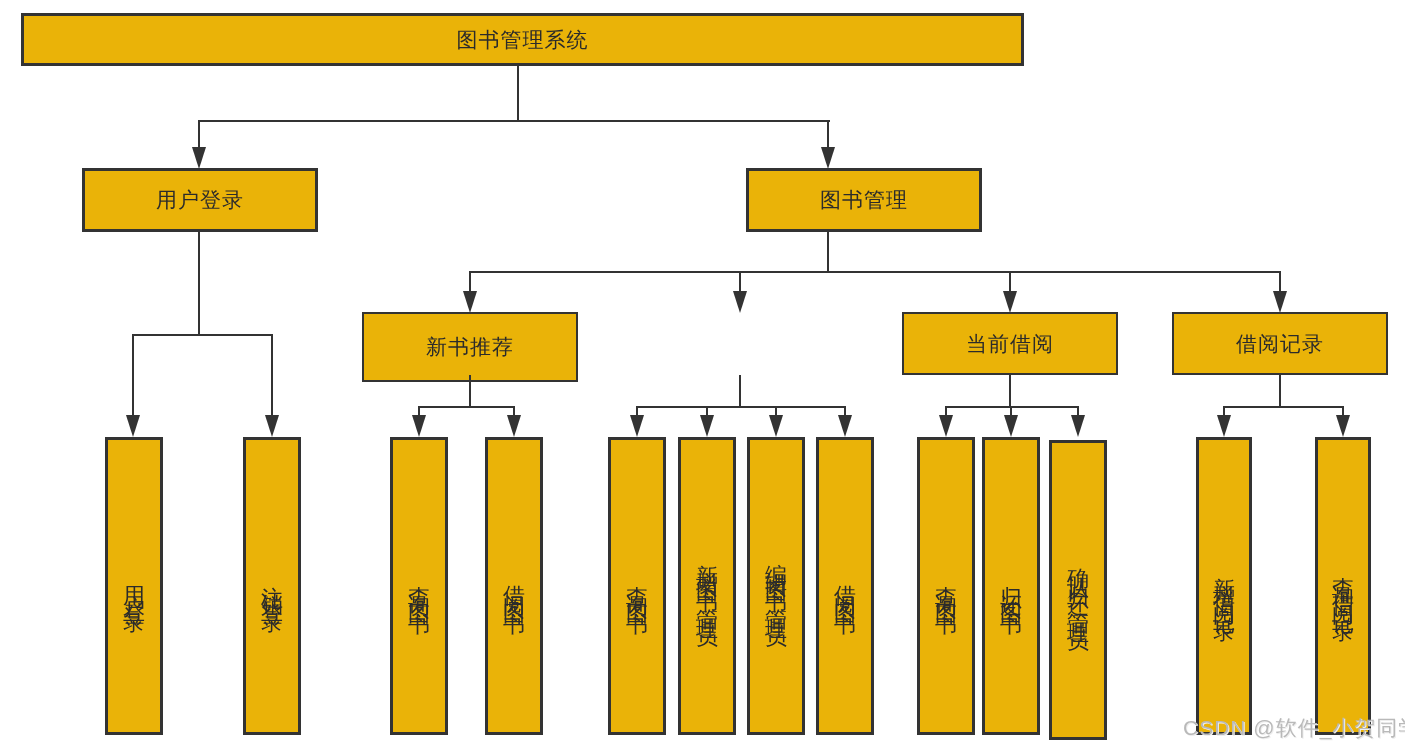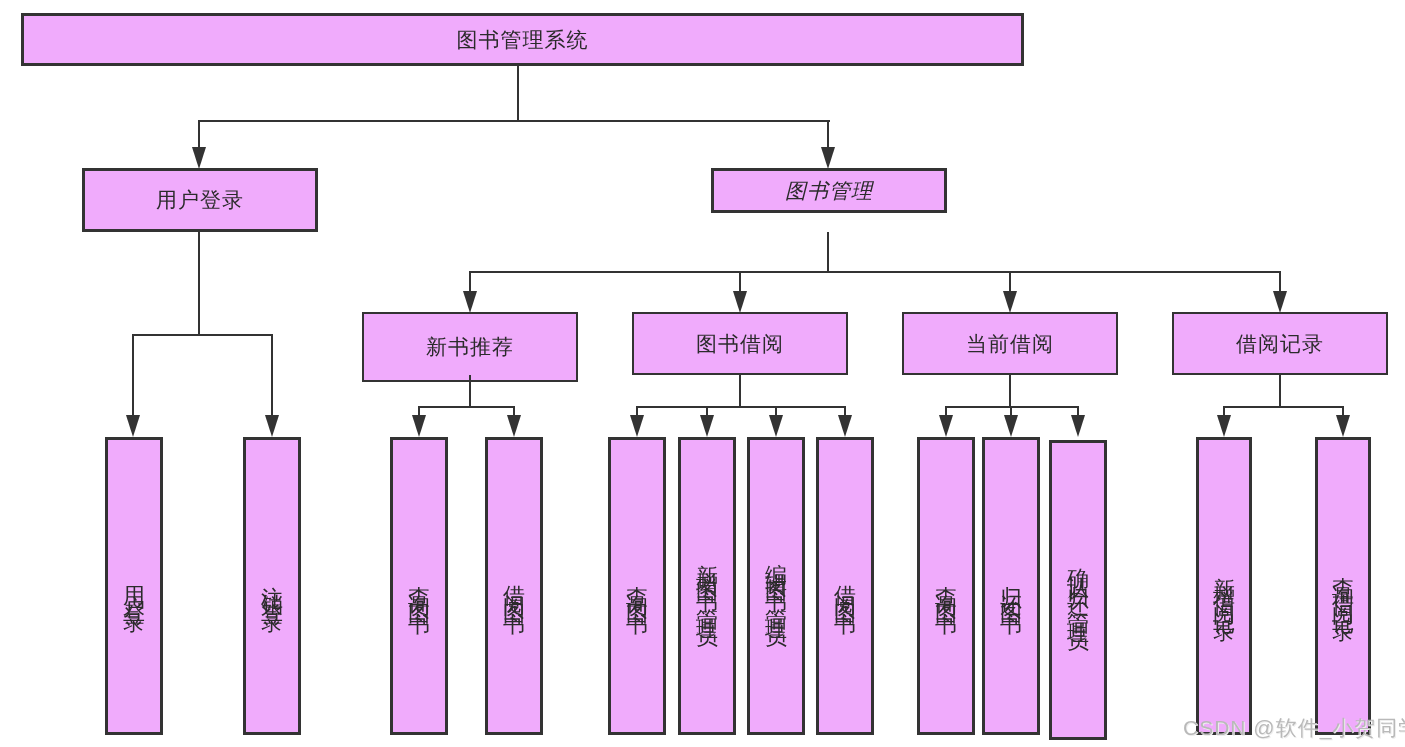--- a/index.html
+++ b/index.html
@@ -4,21 +4,21 @@
 <style>
   html,body{margin:0;padding:0;background:#ffffff;}
   body{
     width:1405px;height:747px;position:relative;overflow:hidden;
     font-family:"Liberation Sans","DejaVu Sans",sans-serif;
     color:#2b2b2b;
   }
   .stage{position:absolute;left:0;top:0;width:1405px;height:747px;}
   
   .box{
-    position:absolute;background:#f0abfc;border:2px solid #333333;
+    position:absolute;background:#eab308;border:2px solid #333333;
     display:flex;align-items:center;justify-content:center;
     box-sizing:border-box;text-align:center;
   }
   .root-box{border-width:3px;font-size:21px;letter-spacing:1px;}
   .l2-box{border-width:3px;font-size:21px;letter-spacing:1px;}
   .l3-box{font-size:21px;letter-spacing:1px;}
   .leaf{border-width:3px;}
   .leaf span{
     writing-mode:vertical-rl;text-orientation:mixed;
     font-size:22px;letter-spacing:9px;line-height:1;
@@ -50,21 +50,21 @@
   <div class="v" style="left:517px;top:66px;height:56px;"></div>
   <div class="h" style="left:199px;top:120px;width:631px;"></div>
   <div class="v" style="left:198px;top:120px;height:30px;"></div>
   <div class="arrow" style="left:192px;top:147px;"></div>
   <div class="v" style="left:827px;top:120px;height:30px;"></div>
   <div class="arrow" style="left:821px;top:147px;"></div>
 
   <div class="box l2-box" style="left:82px;top:168px;width:236px;height:64px;">
     <span>用户登录</span>
   </div>
-  <div class="box l2-box" style="left:711px;top:168px;width:236px;height:45px;font-style:italic;">
+  <div class="box l2-box" style="left:746px;top:168px;width:236px;height:64px;">
     <span>图书管理</span>
   </div>
 
   <div class="v" style="left:198px;top:232px;height:104px;"></div>
   <div class="h" style="left:132px;top:334px;width:141px;"></div>
   <div class="v" style="left:132px;top:334px;height:84px;"></div>
   <div class="arrow" style="left:126px;top:415px;"></div>
   <div class="v" style="left:271px;top:334px;height:84px;"></div>
   <div class="arrow" style="left:265px;top:415px;"></div>
 
@@ -81,23 +81,20 @@
   <div class="arrow" style="left:463px;top:291px;"></div>
   <div class="v" style="left:739px;top:271px;height:22px;"></div>
   <div class="arrow" style="left:733px;top:291px;"></div>
   <div class="v" style="left:1009px;top:271px;height:22px;"></div>
   <div class="arrow" style="left:1003px;top:291px;"></div>
   <div class="v" style="left:1279px;top:271px;height:22px;"></div>
   <div class="arrow" style="left:1273px;top:291px;"></div>
 
   <div class="box l3-box" style="left:362px;top:312px;width:216px;height:70px;">
     <span>新书推荐</span>
-  </div>
-  <div class="box l3-box" style="left:632px;top:312px;width:216px;height:63px;">
-    <span>图书借阅</span>
   </div>
   <div class="box l3-box" style="left:902px;top:312px;width:216px;height:63px;">
     <span>当前借阅</span>
   </div>
   <div class="box l3-box" style="left:1172px;top:312px;width:216px;height:63px;">
     <span>借阅记录</span>
   </div>
 
   <div class="v" style="left:469px;top:375px;height:33px;"></div>
   <div class="h" style="left:418px;top:406px;width:97px;"></div>

